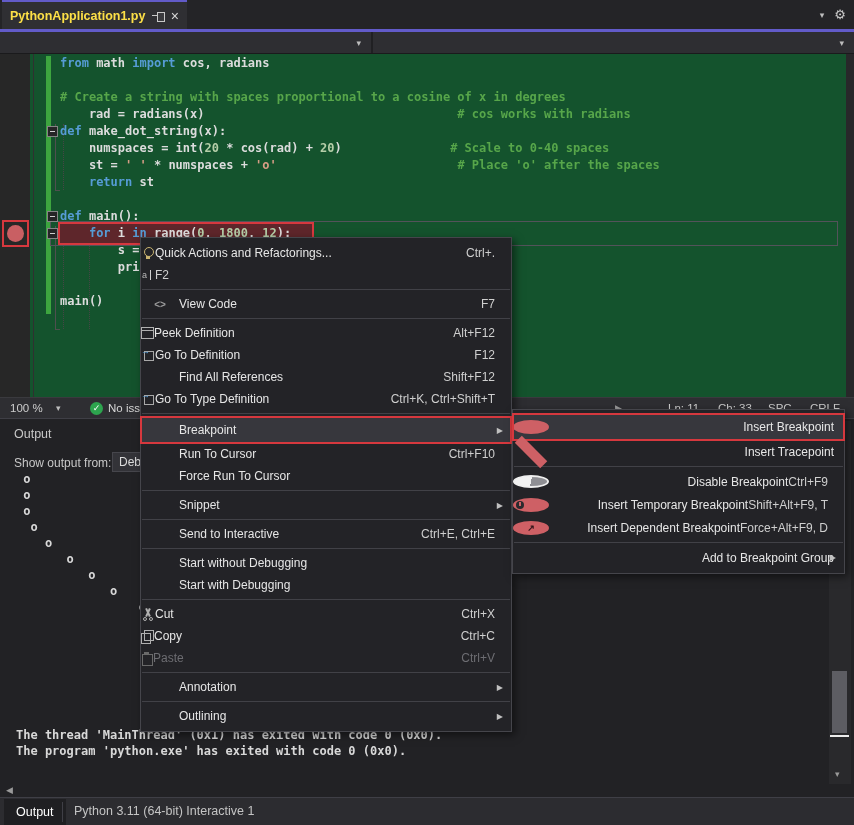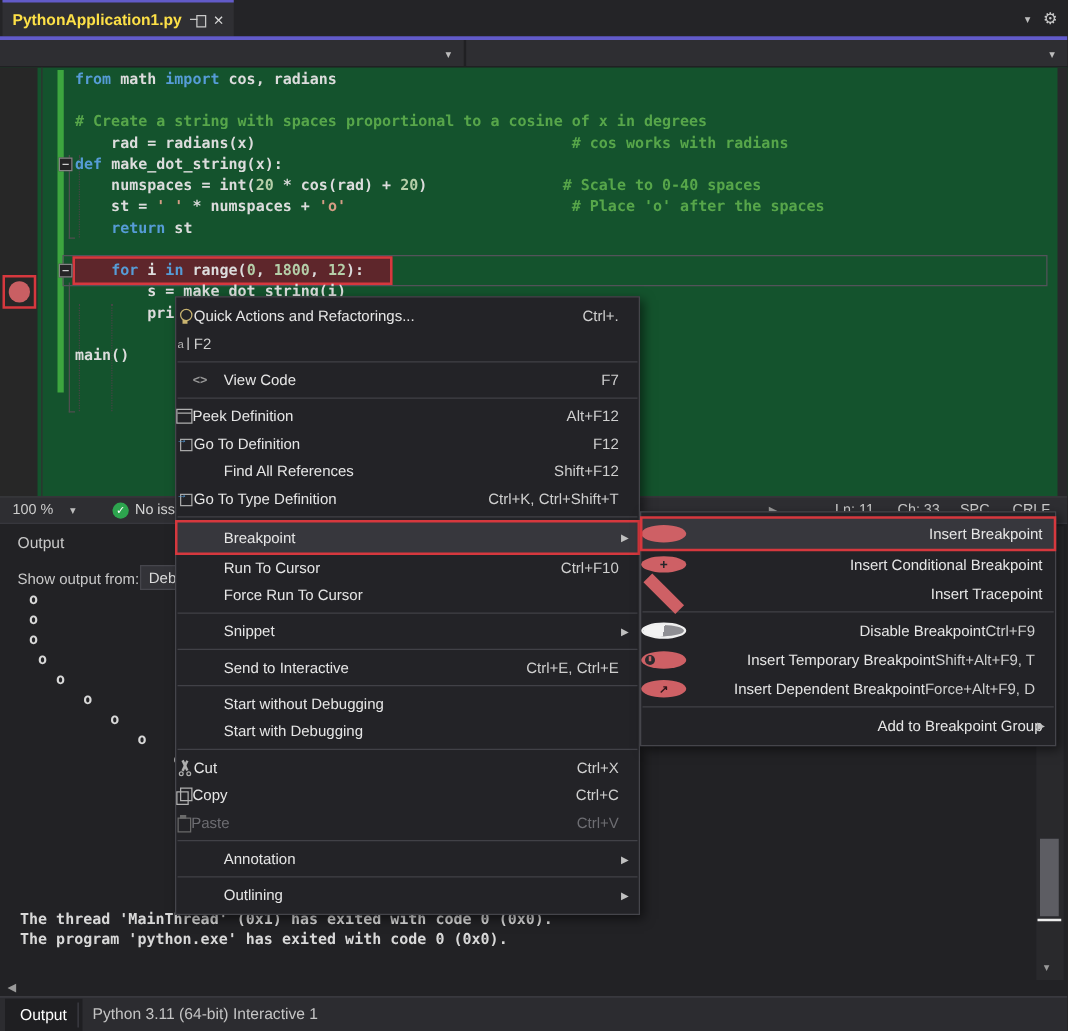--- a/index.html
+++ b/index.html
@@ -180,20 +180,21 @@
     <div class="code" id="code">
         <div class="cl"><span class="tk-k">from </span><span class="tk-p">math </span><span class="tk-k">import </span><span class="tk-p">cos, radians</span></div>
         <div class="cl"></div>
         <div class="cl"><span class="tk-c"># Create a string with spaces proportional to a cosine of x in degrees</span></div>
         <div class="cl"><span class="tk-p">    rad = radians(x)</span><span class="tk-c">                                   # cos works with radians</span></div>
         <div class="cl"><i class="fold"></i><span class="tk-k">def </span><span class="tk-p">make_dot_string(x):</span></div>
         <div class="cl"><span class="tk-p">    numspaces = int(</span><span class="tk-n">20</span><span class="tk-p"> * cos(rad) + </span><span class="tk-n">20</span><span class="tk-p">)</span><span class="tk-c">               # Scale to 0-40 spaces</span></div>
         <div class="cl"><span class="tk-p">    st = </span><span class="tk-s">' '</span><span class="tk-p"> * numspaces + </span><span class="tk-s">'o'</span><span class="tk-c">                         # Place 'o' after the spaces</span></div>
         <div class="cl"><span class="tk-p">    </span><span class="tk-k">return</span><span class="tk-p"> st</span></div>
         <div class="cl"></div>
+        <div class="cl"><i class="fold"></i><span class="tk-k">def </span><span class="tk-p">main():</span></div>
         <div class="cl"><i class="bp-rowbox"></i><i class="bp-stmt"></i><i class="fold"></i><span class="tk-p">    </span><span class="tk-k">for</span><span class="tk-p"> i </span><span class="tk-k">in</span><span class="tk-p"> range(</span><span class="tk-n">0</span><span class="tk-p">, </span><span class="tk-n">1800</span><span class="tk-p">, </span><span class="tk-n">12</span><span class="tk-p">):</span></div>
         <div class="cl"><span class="tk-p">        s = make_dot_string(i)</span></div>
         <div class="cl"><span class="tk-p">        print(s)</span></div>
         <div class="cl"></div>
         <div class="cl"><span class="tk-p">main()</span></div>
       </div>
     <div class="bp-annot"></div>
     <div class="bp-circle"></div>
     <div class="ed-vscroll"></div>
   </div>
@@ -350,24 +351,20 @@
         <span class="mi-label">Outlining</span>
         <span class="mi-arrow">▶</span>
       </div>
     </div>
   <div class="menu smenu" id="smenu">
       <div class="menu-item hl annot">
         <span class="mi-icon icon-bp-filled"></span>
         <span class="mi-label">Insert Breakpoint</span>
       </div>
       <div class="menu-item">
-        <span class="mi-icon icon-bp-conditional"></span>
-        <span class="mi-label">Insert Conditional Breakpoint</span>
-      </div>
-      <div class="menu-item">
         <span class="mi-icon icon-bp-tracepoint"></span>
         <span class="mi-label">Insert Tracepoint</span>
       </div>
       <div class="menu-sep"></div>
       <div class="menu-item">
         <span class="mi-icon icon-bp-disabled"></span>
         <span class="mi-label">Disable Breakpoint</span>
         <span class="mi-shortcut">Ctrl+F9</span>
       </div>
       <div class="menu-item">

